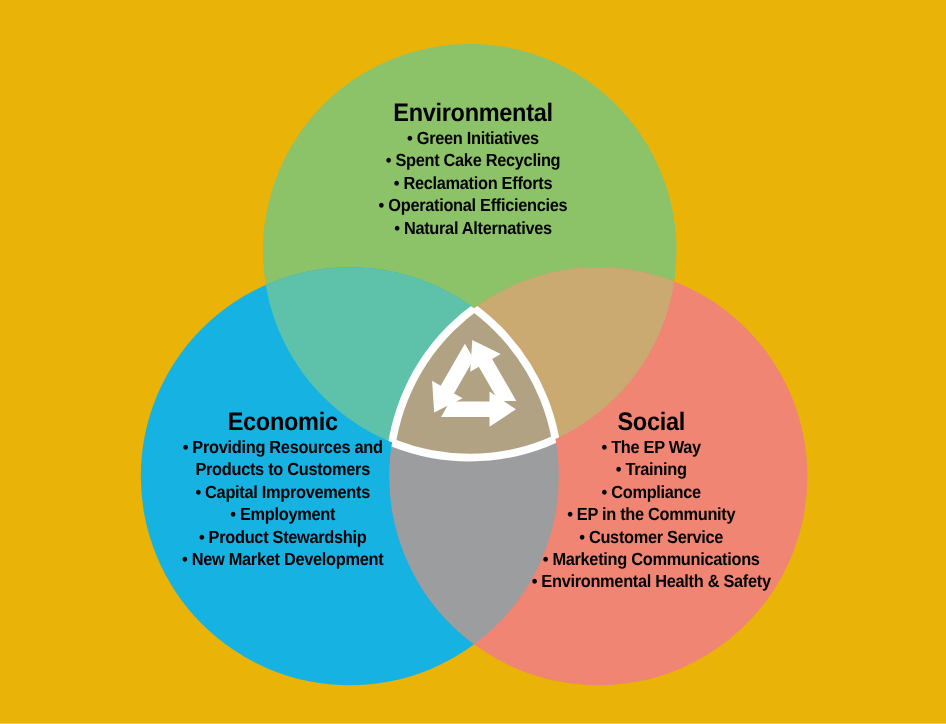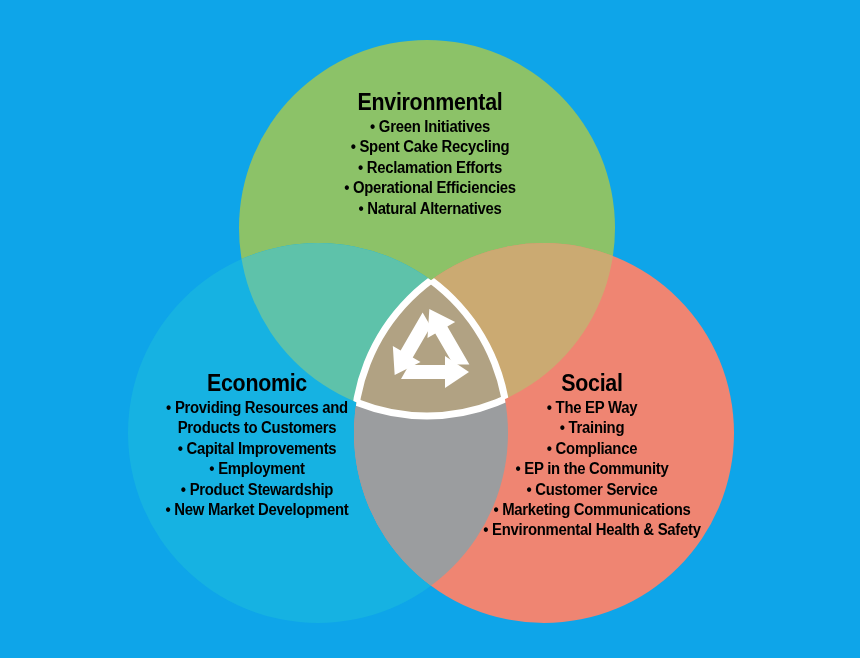--- a/index.html
+++ b/index.html
@@ -31,21 +31,21 @@
     line-height: 20.4px;
     letter-spacing: -0.3px;
     white-space: nowrap;
   }
   .vd-block.eco .vd-list { width: 225px; }
   .vd-block.eco .vd-item:first-child { white-space: normal; }
 </style>
 </head>
 <body>
 
-<div class="stage" style="background: #0ea5e9; color: rgb(0, 0, 0);">
+<div class="stage" style="background: #eab308; color: rgb(0, 0, 0);">
 
   <svg width="860" height="658" viewBox="0 0 860 658">
     <defs>
       <clipPath id="cpG">
           <circle cx="427" cy="228" r="188"></circle>
         </clipPath>
       <clipPath id="cpB">
           <circle cx="318" cy="433" r="190"></circle>
         </clipPath>
       <clipPath id="cpGB">

